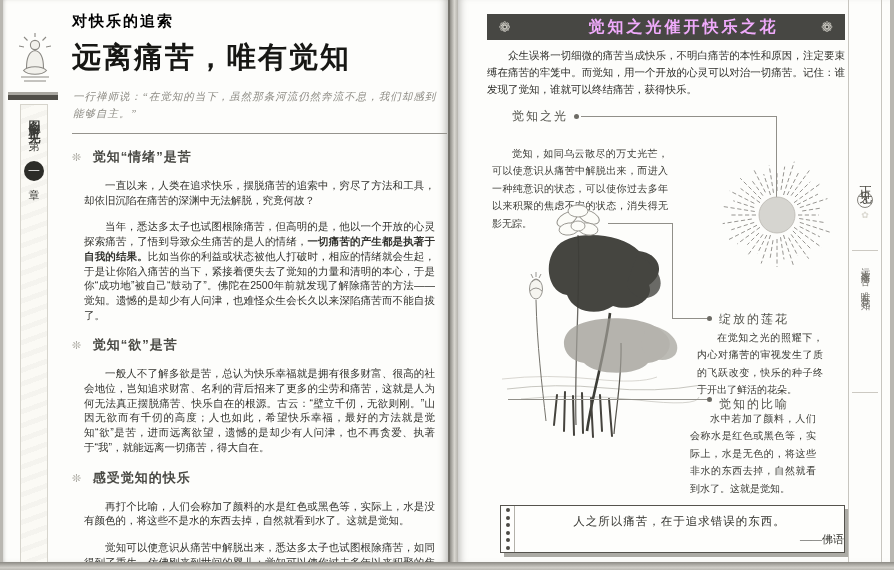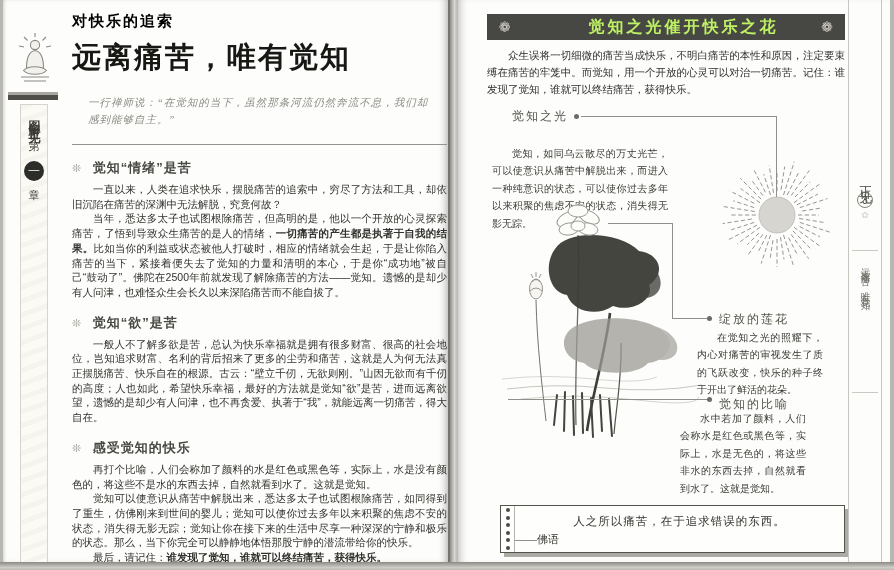--- a/index.html
+++ b/index.html
@@ -32,30 +32,30 @@
   .series { font-size:12px; font-weight:bold; color:#3a3a36; letter-spacing:4px; }
   .ch-small { font-size:11px; color:#3a3a36; margin-top:12px; }
   .chapter-circle { width:20px; height:20px; border-radius:50%; background:#2c2c28;
                     color:#fff; font-size:12px; line-height:20px; margin:7px auto 0; text-align:center; }
 
   
   .main-left { position:absolute; left:69px; top:12px; width:375px; }
   .kicker { font-size:15px; font-weight:bold; letter-spacing:2px; color:#000000; }
   .title  { font-size:29px; font-weight:bold; letter-spacing:2px; color:#171714; margin:7px 0 10px; }
   .lead-quote { font-family:"Liberation Serif","DejaVu Serif",serif; font-style:italic;
-                font-size:10.5px; line-height:17px; letter-spacing:1px; color:#8d8b84; margin:16px; }
+                font-size:10.5px; line-height:17px; letter-spacing:1px; color:#8d8b84; margin:1px; }
   .rule { border:none; border-top:1px solid #95938d; margin:11px 0 2px; }
   .sec-heading { margin:14px 0 5px; font-size:13px; font-weight:bold; color:#494944; letter-spacing:1px; }
   .sec-icon { color:#a4a29a; font-size:11px; margin-right:6px; font-weight:normal; }
-  p.body { font-size:10.5px; line-height:14.7px; text-align:justify; text-indent:2em; margin:0; color:#31312d; }
+  p.body { font-size:10.5px; line-height:14.7px; text-align:justify; text-indent:2em; margin:12px; color:#31312d; }
 
   
   .rp-header { position:absolute; left:29px; top:14px; width:358px; height:26px;
                background:#474743; display:flex; align-items:center; justify-content:center; }
-  .rp-title { color:#bef264; font-size:16px; font-weight:bold; letter-spacing:3px;margin-left:35px; }
+  .rp-title { color:#f0abfc; font-size:16px; font-weight:bold; letter-spacing:3px;margin-left:35px; }
   .orn { position:absolute; top:4px; color:#d9d7cf; font-size:14px; line-height:18px; }
   .orn-l { left:12px; } .orn-r { right:12px; }
   .rp-intro { position:absolute; left:29px; top:47px; width:358px;
               font-size:10.5px; line-height:17px; text-align:justify; text-indent:2em; color:#2e2e2a; margin:0; }
 
   .co-label { position:absolute; font-size:12px; color:#55554e; letter-spacing:2px; }
   .co-text  { position:absolute; font-size:10px; line-height:17.4px; text-align:justify;
               text-indent:2em; color:#3a3a35; margin:0; }
   .cline { position:absolute; background:#918f89; }
   .cdot  { position:absolute; width:5px; height:5px; border-radius:50%; background:#6d6b65; }
@@ -64,21 +64,21 @@
   .lotus { position:absolute; left:39px; top:193px; }
 
   .quote-box { position:absolute; left:42px; top:505px; width:345px; height:48px;
                background:#fefefc; border:1px solid #55534d;
                box-shadow:4px 4px 0 rgba(105,103,95,.55); display:flex; }
   .binding { width:14px; border-right:1px solid #b4b2aa; display:flex; flex-direction:column;
              align-items:center; justify-content:center; gap:3.5px; }
   .binding i { width:4px; height:4px; border-radius:50%; background:#4c4a44; display:block; }
   .qb-body { flex:1; padding-top:8px; font-family:"Liberation Serif","DejaVu Serif",serif; }
   .qb-text { text-align:center; font-size:11.5px; letter-spacing:1px; color:#34342f; margin:0; }
-  .qb-attr { text-align:left; padding-right:96px; font-size:11px; color:#34342f; margin-top:3px; }
+  .qb-attr { text-align:right; font-size:11px; color:#34342f; margin-top:3px; }
 
   .margin-col { position:absolute; left:390px; top:0; width:34px; height:562px;
                 border-left:1px solid #c7c5bf; border-right:1px solid #c7c5bf; }
   .m-tab { position:absolute; top:176px; left:0; width:100%; text-align:center; }
   .m-tab-title { font-size:13px; color:#4d4b45; letter-spacing:5px; margin:0 auto;
                  font-family:"Liberation Serif","DejaVu Serif",serif; }
   .m-num { width:16px; height:16px; line-height:15px; border:1px solid #84827c; border-radius:50%;
            font-size:10px; color:#514f49; margin:6px auto 0; }
   .m-orn { font-size:9px; color:#dbd9d1; margin-top:2px; }
   .m-div { position:absolute; left:3px; right:3px; height:1px; background:#ccc9c2; }
@@ -255,21 +255,21 @@
   <div class="cline" style="left:150px; top:223px; width:64px; height:1px;"></div>
   <div class="cline" style="left:214px; top:223px; width:1px; height:95px;"></div>
   <div class="cline" style="left:214px; top:318px; width:36px; height:1px;"></div>
   <span class="cdot" style="left:249px; top:316px;"></span>
   <div class="co-label" style="left:261px; top:311px;">绽放的莲花</div>
   <p class="co-text" style="left:239px; top:329px; width:126px;">在觉知之光的照耀下，内心对痛苦的审视发生了质的飞跃改变，快乐的种子终于开出了鲜活的花朵。</p>
 
   <div class="cline" style="left:50px; top:399px; width:200px; height:1px;"></div>
   <span class="cdot" style="left:249px; top:397px;"></span>
   <div class="co-label" style="left:261px; top:396px;">觉知的比喻</div>
-  <p class="co-text" style="left:222px; top:410px; width:126px;">水中若加了颜料，人们会称水是红色或黑色等，实际上，水是无色的，将这些非水的东西去掉，自然就看到水了。这就是觉知。</p>
+  <p class="co-text" style="left:232px; top:410px; width:126px;">水中若加了颜料，人们会称水是红色或黑色等，实际上，水是无色的，将这些非水的东西去掉，自然就看到水了。这就是觉知。</p>
 
   <div class="quote-box">
     <div class="binding">
       <i></i>
         <i></i>
         <i></i>
         <i></i>
         <i></i>
         <i></i>
     </div>

